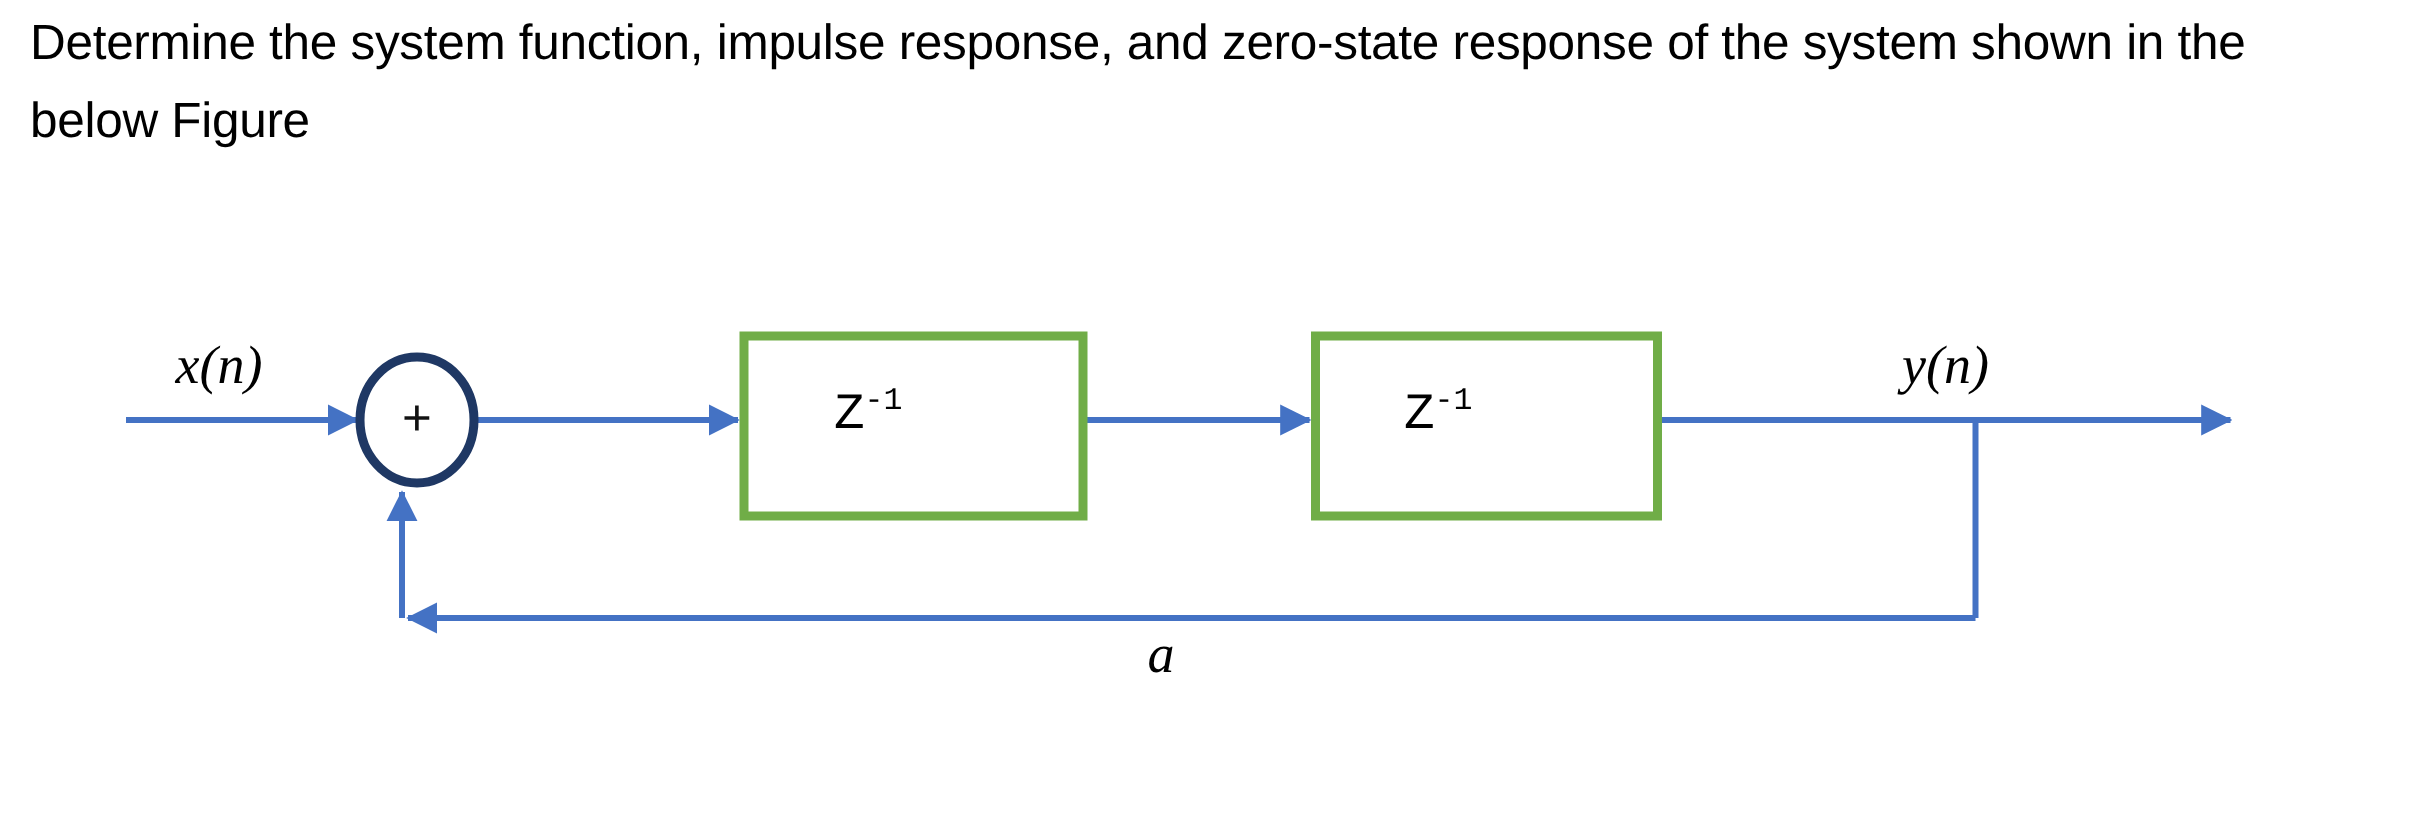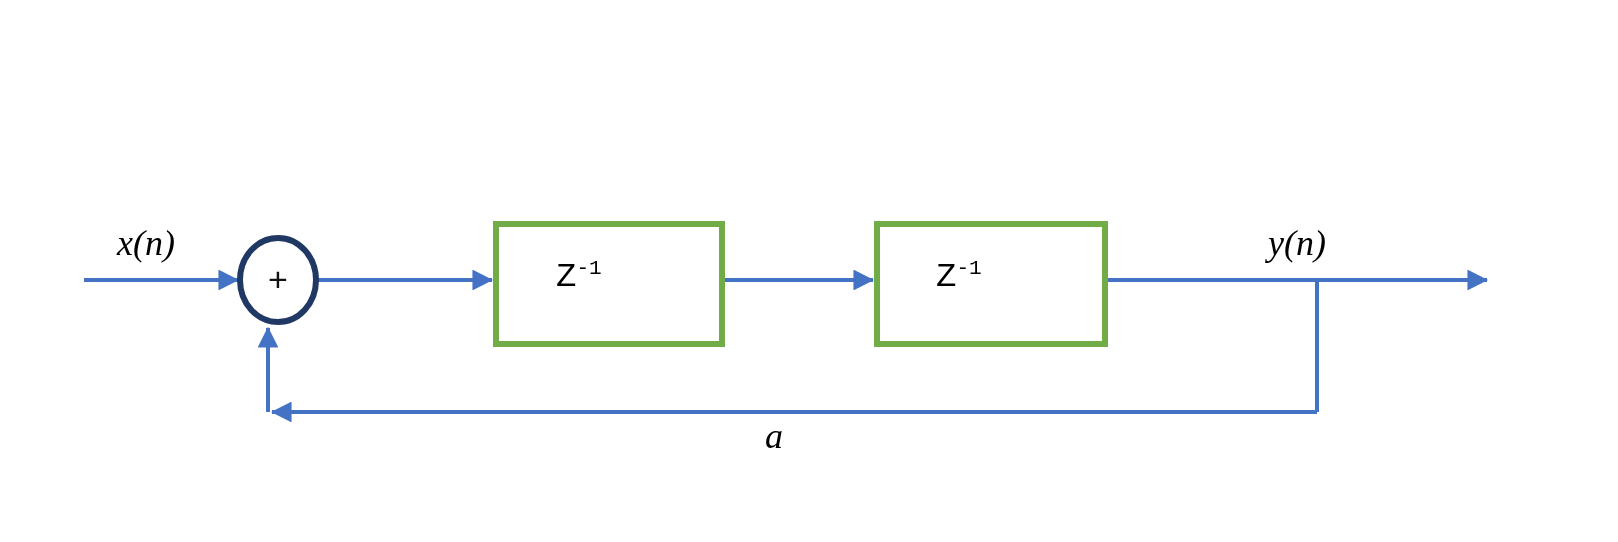--- a/index.html
+++ b/index.html
@@ -81,20 +81,21 @@
   #label-a    { left: 765px;  top: 415px; }
   #label-z1-a { left: 556px;  top: 258px; }
   #label-z1-b { left: 936px;  top: 258px; }
   #label-plus { left: 268px;  top: 262px; }
 </style>
 </head>
 <body>
 
 <div id="page">
 
+  <div id="question-text">Determine the system function, impulse response, and zero-state response of the system shown in the below Figure</div>
 
   <div id="diagram">
     <svg viewBox="0 0 1618 542" xmlns="http://www.w3.org/2000/svg">
       <defs>
         <marker id="arrow-right" viewBox="0 0 10 10" refX="9.4" refY="5" markerWidth="5.2" markerHeight="5.2" orient="auto-start-reverse">
           <path d="M 0 0 L 10 5 L 0 10 z" fill="#4472C4"></path>
         </marker>
         <marker id="arrow-left" viewBox="0 0 10 10" refX="9.4" refY="5" markerWidth="5.2" markerHeight="5.2" orient="auto-start-reverse">
           <path d="M 0 0 L 10 5 L 0 10 z" fill="#4472C4"></path>
         </marker>

